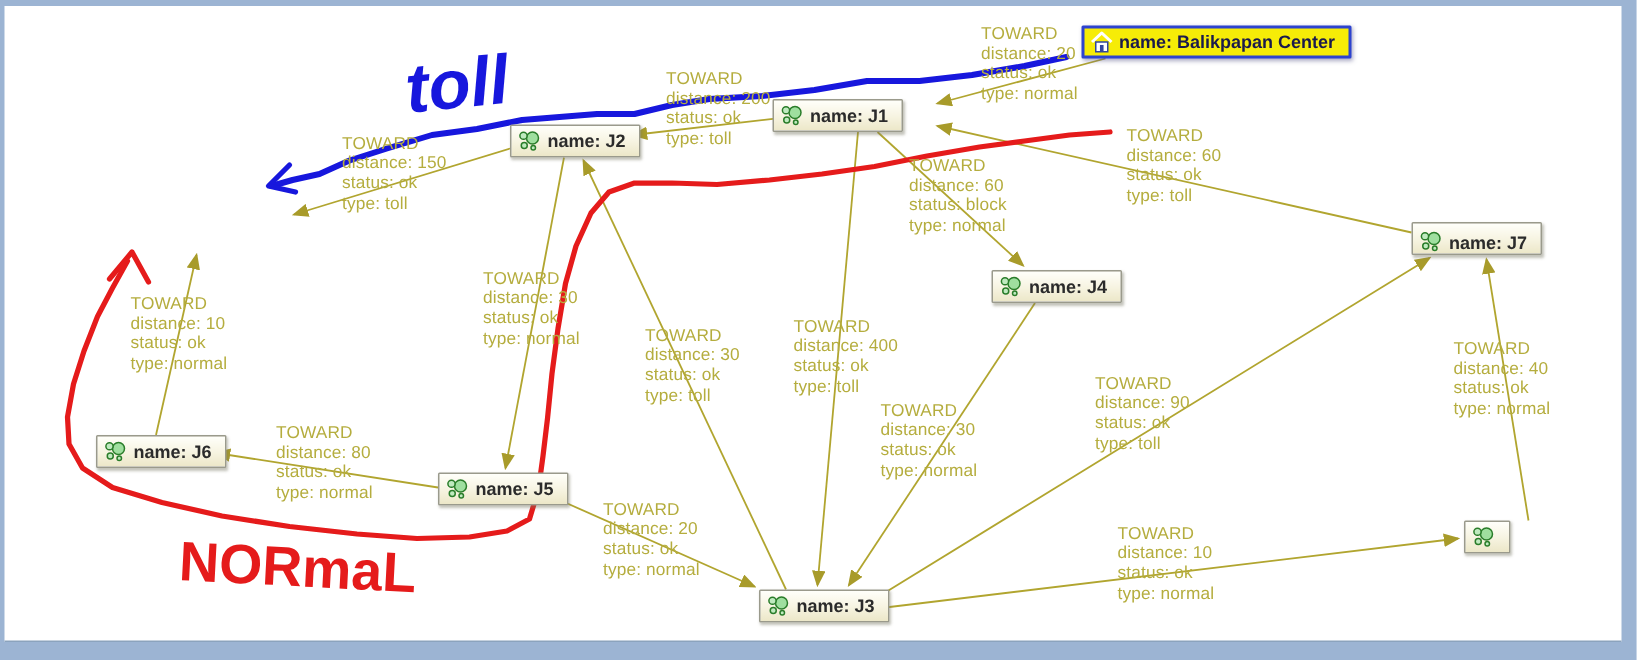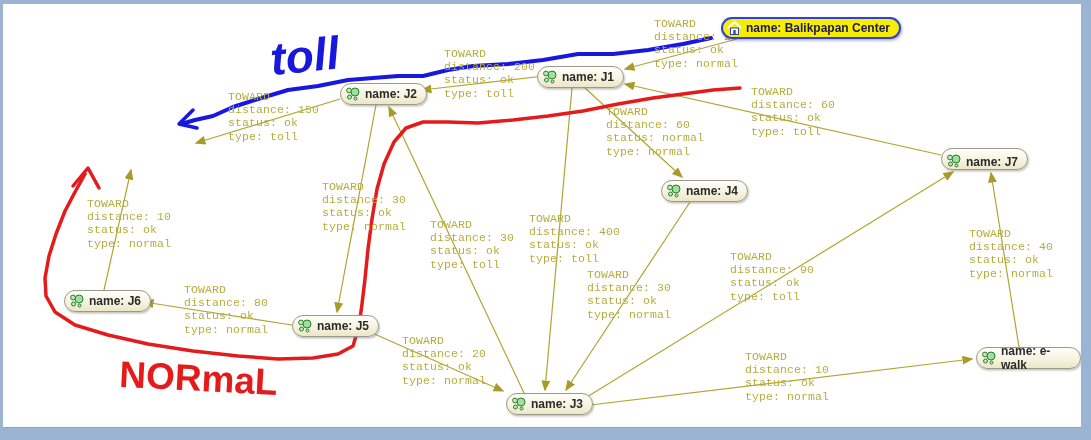--- a/index.html
+++ b/index.html
@@ -9,26 +9,26 @@
     background:#9cb4d3;
   }
   #stage{
     position:absolute;left:3px;top:4px;width:1078px;height:423px;
     background:#ffffff;overflow:hidden;border-bottom:1px solid #8ba3bd;
   }
   #edges-svg,#annot-svg{position:absolute;left:0;top:0;width:100%;height:100%;}
   #edges-svg line{stroke:#b1a52f;stroke-width:1.2;}
   .edge-label{
     position:absolute;color:#b5ad3e;font-size:11.5px;line-height:13.2px;
-    white-space:nowrap;letter-spacing:0.1px;font-family:Liberation Mono, monospace;
+    white-space:nowrap;letter-spacing:0.1px;
   }
   .node{
     position:absolute;display:flex;align-items:center;gap:4px;height:22px;
     box-sizing:border-box;padding:0 9px 0 4px;border:1px solid #9a9a8c;
-    border-radius:11px;background:linear-gradient(180deg,#fffffa 0%,#f6f3e0 55%,#ece7c8 100%);
+    border-radius:1px;background:linear-gradient(180deg,#fffffa 0%,#f6f3e0 55%,#ece7c8 100%);
     font-size:12px;font-weight:bold;color:#2b2b2b;
     box-shadow:1px 1.5px 2px rgba(120,120,100,0.45);cursor:pointer;
   }
   .node.place{
     background:#f6ec07;border:2px solid #2d43cf;color:#1a1a4d;
     box-shadow:1px 1.5px 3px rgba(90,90,140,0.5);
   }
   .node .icon{display:flex;align-items:center;}
   .annot-text{font-weight:bold;}
 </style>
@@ -93,21 +93,21 @@
       </div>
       <div class="edge-label" style="left: 748px; top: 81px;">
         <div>TOWARD</div>
         <div>distance: 60</div>
         <div>status: ok</div>
         <div>type: toll</div>
       </div>
       <div class="edge-label" style="left: 603px; top: 101px;">
         <div>TOWARD</div>
         <div>distance: 60</div>
-        <div>status: normal</div>
+        <div>status: block</div>
         <div>type: normal</div>
       </div>
       <div class="edge-label" style="left: 84px; top: 193px;">
         <div>TOWARD</div>
         <div>distance: 10</div>
         <div>status: ok</div>
         <div>type: normal</div>
       </div>
       <div class="edge-label" style="left: 319px; top: 176px;">
         <div>TOWARD</div>
@@ -166,21 +166,21 @@
       <div class="node place" style="left: 718px; top: 13px;">
         <span class="icon">
           <svg width="15" height="15" viewBox="0 0 15 15">
             <path d="M1 7 L7.5 1 L14 7" fill="none" stroke="#ffffff" stroke-width="2"></path>
             <rect x="3.5" y="7" width="8" height="6.5" fill="#ffffff" stroke="#31479e"></rect>
             <rect x="6.3" y="9" width="2.4" height="4.5" fill="#31479e"></rect>
           </svg>
         </span>
         <span>name: Balikpapan Center</span>
       </div>
-      <div class="node" style="left: 534px; top: 62px;">
+      <div class="node" style="left: 512px; top: 62px;">
         <span class="icon">
           <svg width="16" height="16" viewBox="0 0 16 16">
             <circle cx="10" cy="6" r="4" fill="#9fdf9f" stroke="#2a7d2a"></circle>
             <circle cx="4" cy="4.5" r="2.4" fill="#bfeabf" stroke="#2a7d2a"></circle>
             <circle cx="4.5" cy="11" r="2" fill="#bfeabf" stroke="#2a7d2a"></circle>
             <circle cx="10.5" cy="12.5" r="1.5" fill="#bfeabf" stroke="#2a7d2a"></circle>
           </svg>
         </span>
         <span>name: J1</span>
       </div>
@@ -252,16 +252,15 @@
       </div>
       <div class="node" style="left: 973px; top: 343px;">
         <span class="icon">
           <svg width="16" height="16" viewBox="0 0 16 16">
             <circle cx="10" cy="6" r="4" fill="#9fdf9f" stroke="#2a7d2a"></circle>
             <circle cx="4" cy="4.5" r="2.4" fill="#bfeabf" stroke="#2a7d2a"></circle>
             <circle cx="4.5" cy="11" r="2" fill="#bfeabf" stroke="#2a7d2a"></circle>
             <circle cx="10.5" cy="12.5" r="1.5" fill="#bfeabf" stroke="#2a7d2a"></circle>
           </svg>
         </span>
-        <span>name: e-walk</span>
       </div>
     </div>
 </div>
 
 </body></html>

